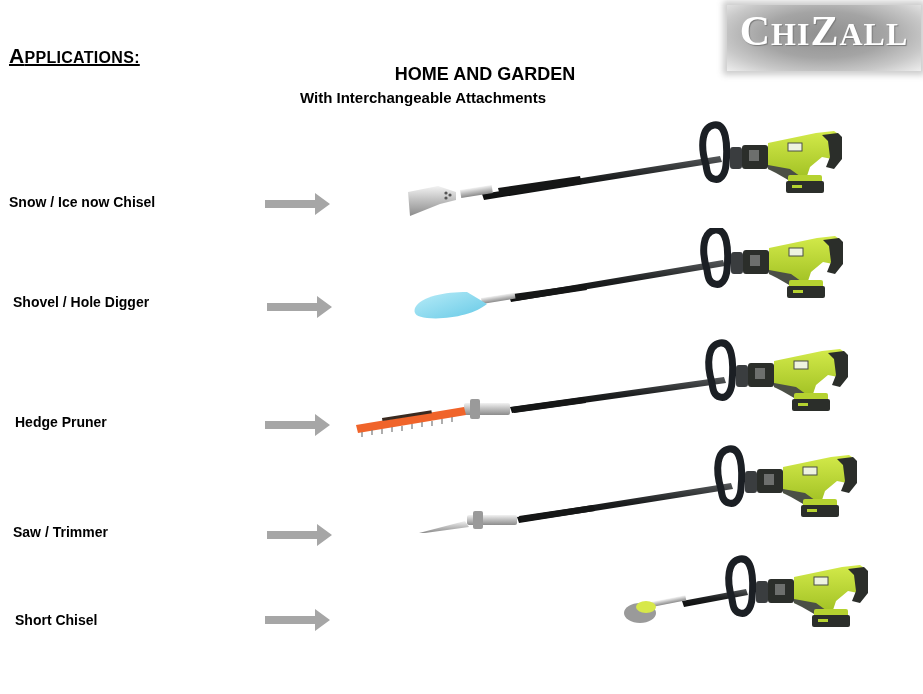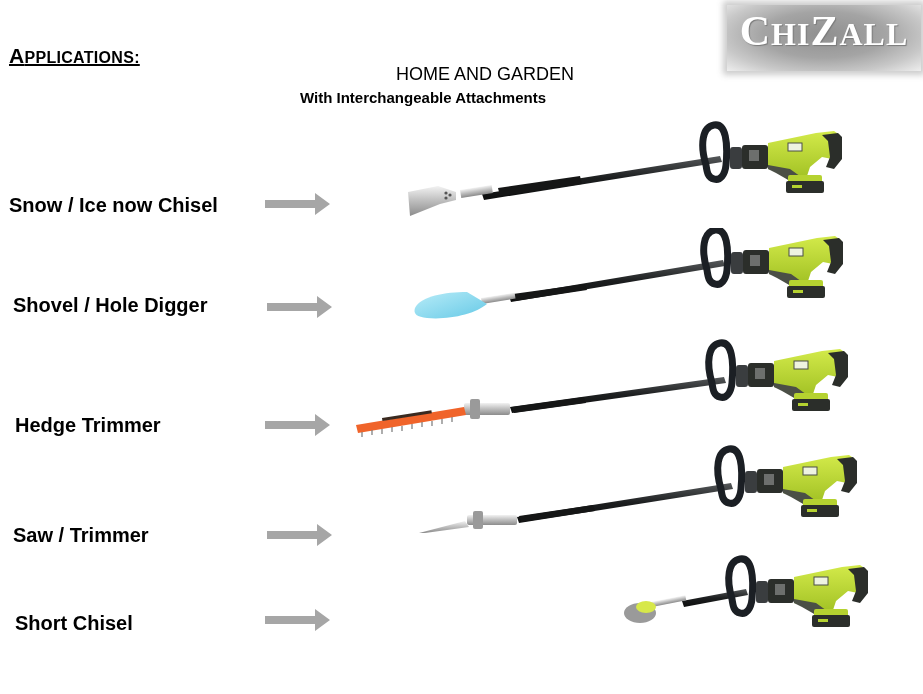--- a/index.html
+++ b/index.html
@@ -1,30 +1,30 @@
 <!DOCTYPE html>
 <html><head>
 <meta charset="utf-8">
 <style>
   html, body { margin:0; padding:0; background:#ffffff; }
   body { width:923px; height:694px; position:relative; overflow:hidden; font-family:"Liberation Sans", sans-serif; color:#000; }
   .abs { position:absolute; }
   .heading { left:9px; top:44px; font-weight:bold; font-size:20px; text-decoration:underline; letter-spacing:0.3px; }
   .heading .big { font-size:21px; }
   .heading .small { font-size:16px; }
-  .title { left:320px; width:330px; text-align:center; top:64px; font-weight:normal; font-size:18px; }
+  .title { left:320px; width:330px; text-align:center; top:64px; font-weight:bold; font-size:18px; }
   .subtitle { left:300px; width:372px; top:89px; font-weight:bold; font-size:15px; }
   .logo { left:727px; top:5px; width:194px; height:66px; border-radius:0;
           background:radial-gradient(ellipse at 50% 45%, #8f8f8f 0%, #a4a4a4 45%, #c8c8c8 75%, #eeeeee 100%);
           box-shadow:0 0 6px 4px rgba(200,200,200,0.9); }
   .logo-main { position:absolute; left:0; width:100%; top:4px; text-align:center; color:#ffffff; font-family:"Liberation Serif", serif; font-weight:bold; font-size:42px; letter-spacing:1px; line-height:44px;
                text-shadow:1px 1px 1px #7a7a7a; }
   .logo-main .sm { font-size:32px; }
   .logo-sub { position:absolute; left:0; width:100%; top:48px; text-align:center; color:#3a3a3a; font-size:12.5px; }
-  .app-label { left:9px; font-weight:bold; font-size:20px; white-space:nowrap; }
+  .app-label { left:9px; font-weight:bold; font-size:14px; white-space:nowrap; }
   .arrow { position:absolute; width:66px; height:24px; }
   .tool { position:absolute; }
 </style>
 </head>
 <body>
 
 <div class="abs logo">
   <div class="logo-main"><span>C</span><span class="sm">HI</span><span>Z</span><span class="sm">ALL</span></div>
 </div>
 
@@ -97,21 +97,21 @@
 </svg>
 <svg class="tool" style="left:405px; top:228px;" width="460" height="105" viewBox="0 0 460 105">
   <polygon points="104,68 318,32 320,38 106,74" fill="url(#poleGrad)"></polygon>
   <polygon points="108,66 180,56 182,62 110,73" fill="#151616"></polygon>
   <rect x="76" y="70" width="34" height="6" transform="rotate(-9 76 70)" fill="url(#steelGrad)"></rect>
 
   <path d="M10,80 C16,68 40,64 62,64 L82,76 C70,86 44,92 22,90 C12,89 8,86 10,80 Z" fill="url(#shovelGrad)"></path>
   <use href="#powerhead" x="302" y="2"></use>
 </svg>
 
-<div class="abs app-label" style="left:15px; top:414px;">Hedge Trimmer</div>
+<div class="abs app-label" style="left:15px; top:414px;">Hedge Pruner</div>
 <svg class="arrow" style="left:265px; top:413px;" viewBox="0 0 66 24">
   <polygon points="0,8 50,8 50,1 65,12 50,23 50,16 0,16" fill="#a6a6a6"></polygon>
 </svg>
 <svg class="tool" style="left:352px; top:333px;" width="520" height="110" viewBox="0 0 520 110">
   <polygon points="158,74 372,44 374,50 160,80" fill="url(#poleGrad)"></polygon>
   <polygon points="160,74 232,64 234,70 162,80" fill="#151616"></polygon>
 
   <rect x="112" y="70" width="46" height="12" rx="2" fill="url(#steelGrad)"></rect>
   <rect x="118" y="66" width="10" height="20" rx="2" fill="#9a9a9a"></rect>
 

